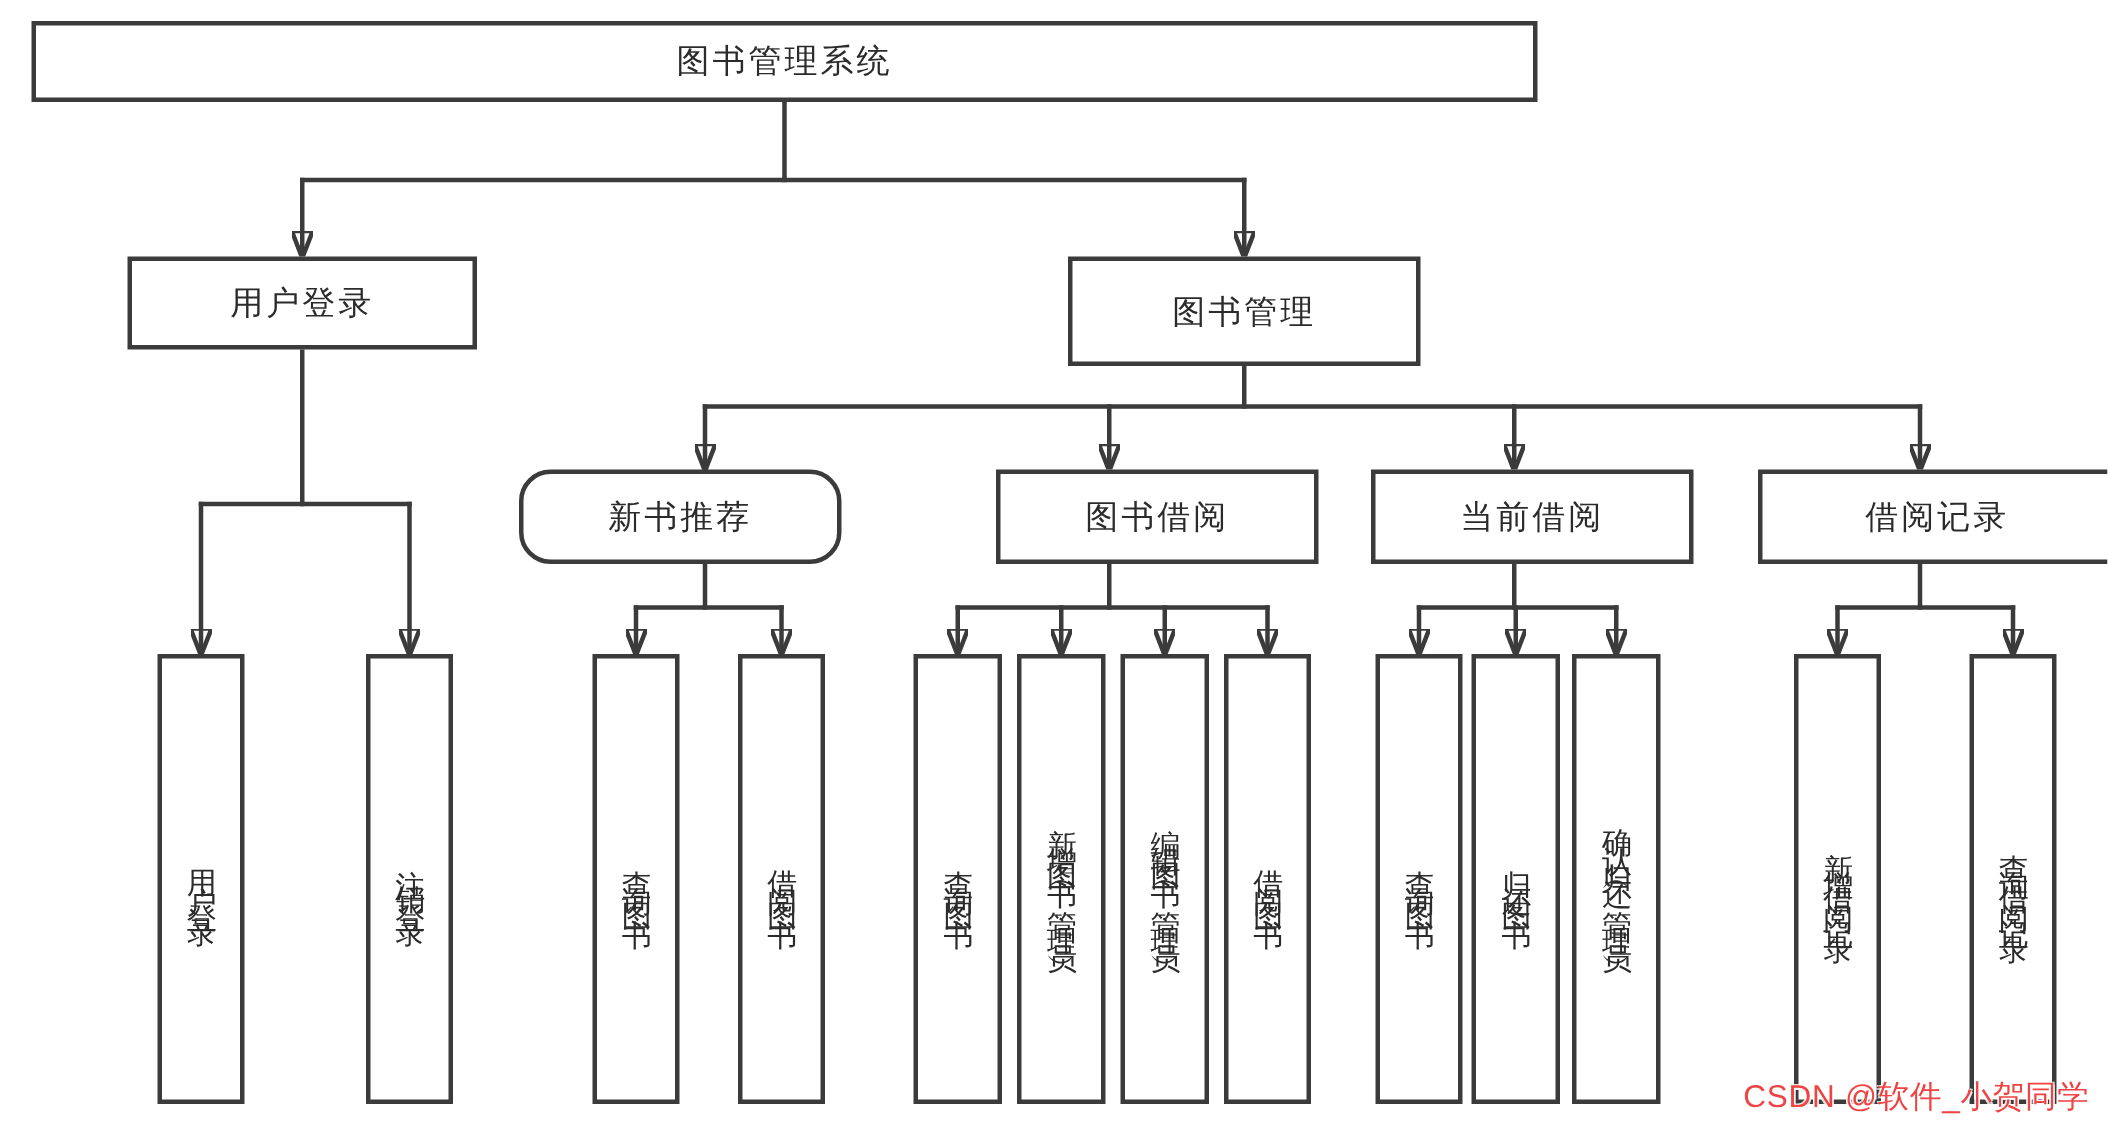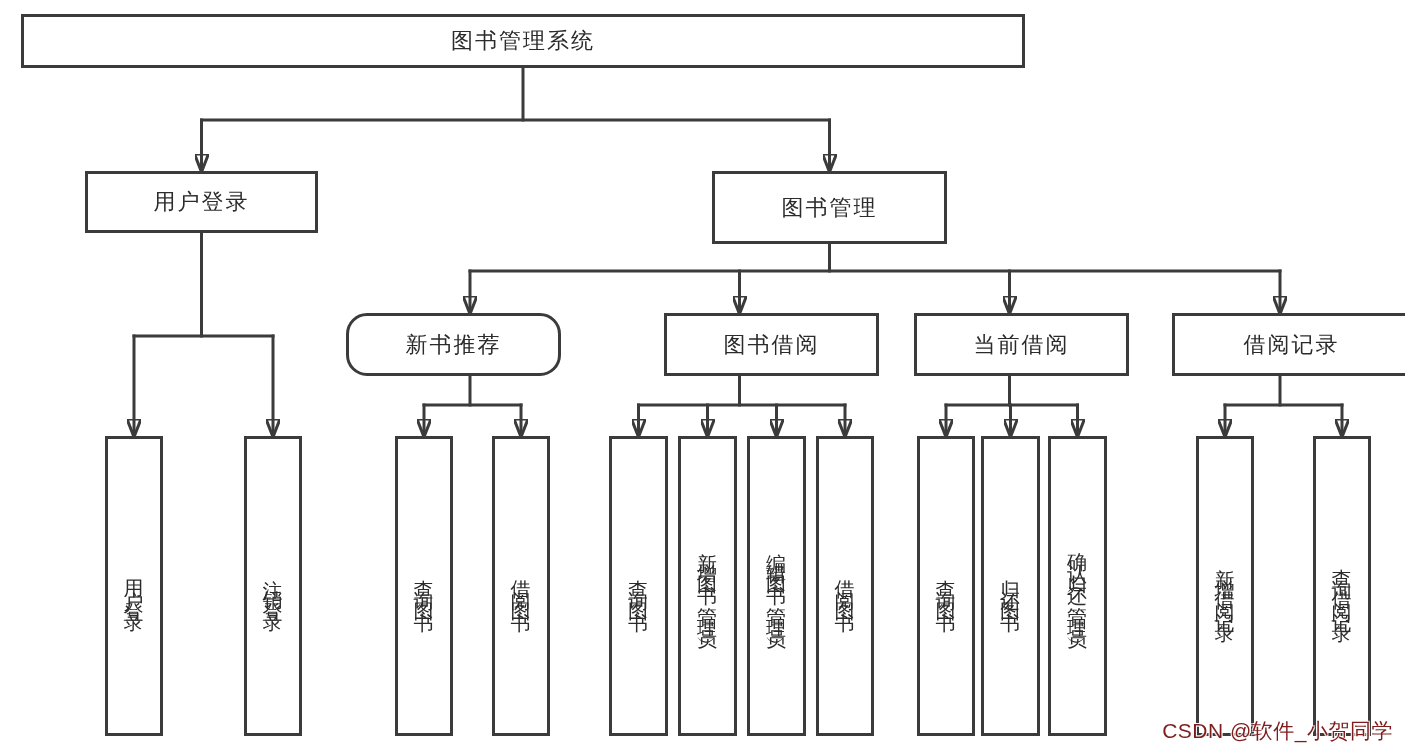--- a/index.html
+++ b/index.html
@@ -28,21 +28,21 @@
     font-size:20px;
     letter-spacing:11px;
     line-height:1;
     white-space:nowrap;
   }
   #watermark{
     position:absolute;
     right:12px;bottom:2px;
     z-index:5;
     font-size:21px;
-    color:#7f1d1d;
+    color:#ef4444;
     letter-spacing:0.5px;
     white-space:nowrap;
     text-shadow:1px 1px 0 rgba(255,255,255,.8),-1px -1px 0 rgba(255,255,255,.8),
                 1px -1px 0 rgba(255,255,255,.8),-1px 1px 0 rgba(255,255,255,.8);
   }
 </style>
 </head>
 <body>
 
 <div id="stage">

